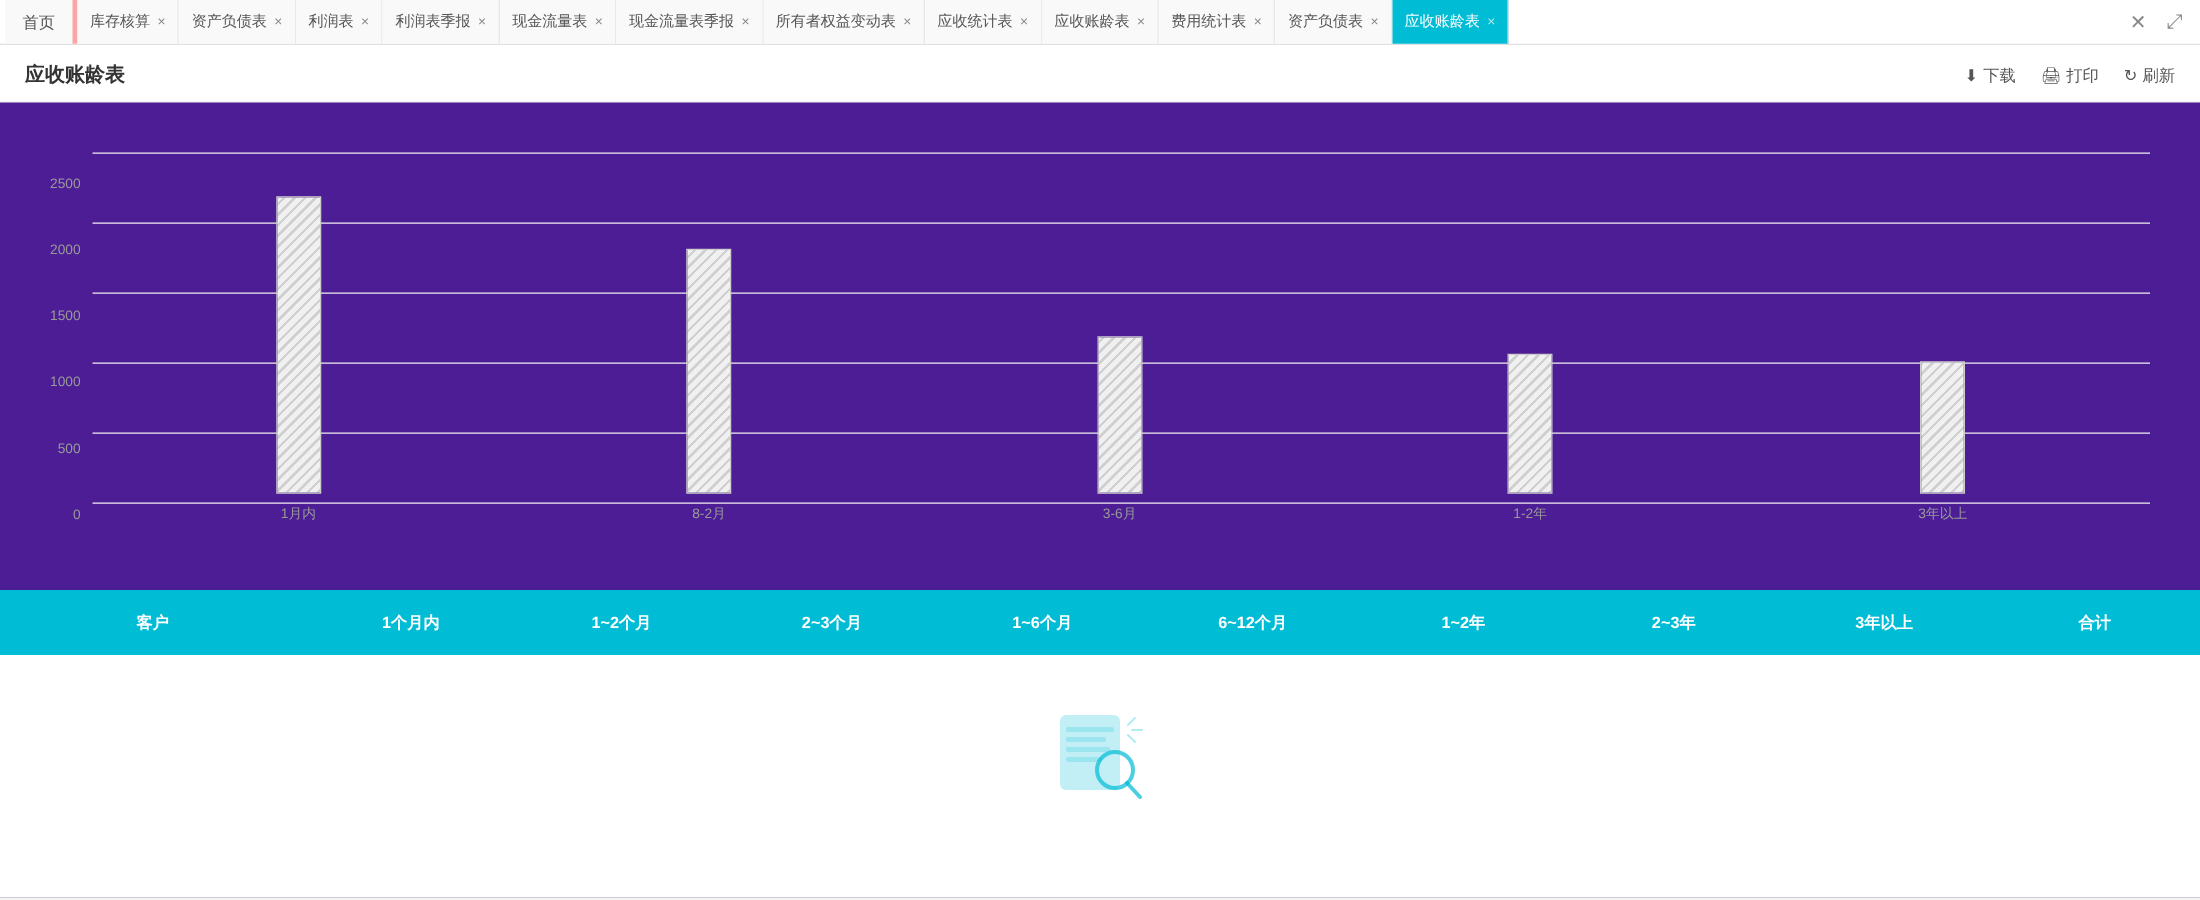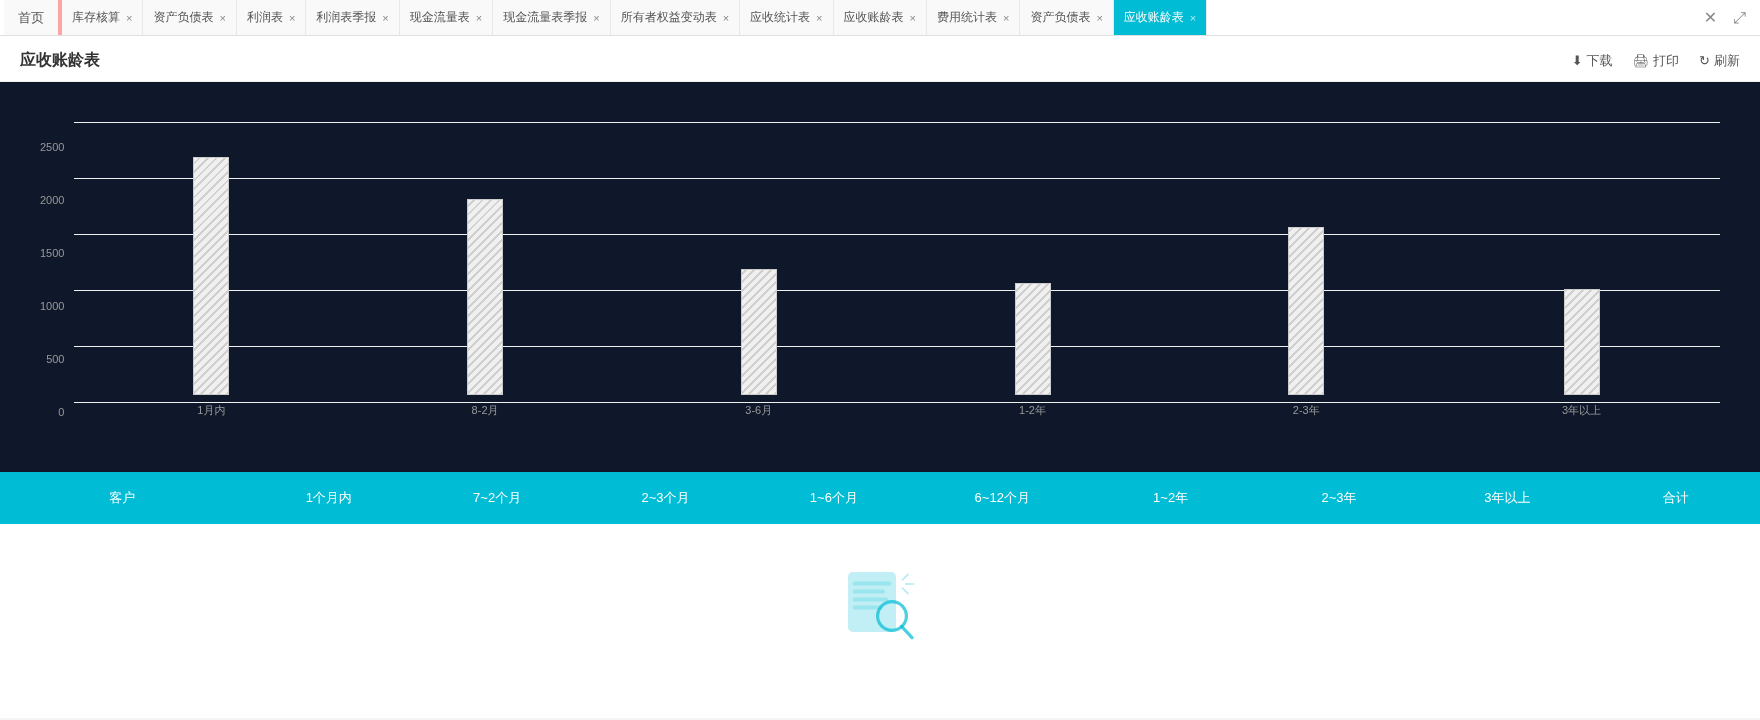--- a/index.html
+++ b/index.html
@@ -91,21 +91,21 @@
       gap: 4px;
       font-size: 13px;
       color: #555;
       cursor: pointer;
       background: none;
       border: none;
     }
 
     
     .main-content {
-      background: #0f172a;
+      background: #4c1d95;
       margin: 0;
       height: calc(720px - 36px - 48px);
       overflow: hidden;
       display: flex;
       flex-direction: column;
     }
 
     
     .chart-area {
       flex: 0 0 auto;
@@ -201,21 +201,21 @@
       background: #00bcd4;
       color: #fff;
       height: 52px;
       align-items: center;
     }
 
     .th-cell {
       flex: 1;
       text-align: center;
       font-size: 13px;
-      font-weight: normal;
+      font-weight: bold;
       padding: 0 8px;
     }
     .th-cell:first-child {
       flex: 1.5;
     }
 
     
     .empty-area {
       flex: 1;
       display: flex;
@@ -348,36 +348,32 @@
             </div>
             <div class="bar-group">
               <div class="bar" style="height: 126px;"></div>
               <div class="bar-label">3-6月</div>
             </div>
             <div class="bar-group">
               <div class="bar" style="height: 112px;"></div>
               <div class="bar-label">1-2年</div>
             </div>
             <div class="bar-group">
-              <div class="bar" style="height: 168px;"></div>
-              <div class="bar-label">2-3年</div>
-            </div>
-            <div class="bar-group">
               <div class="bar" style="height: 106px;"></div>
               <div class="bar-label">3年以上</div>
             </div>
           </div>
       </div>
     </div>
   </div>
 
   <div class="table-header" id="table-header">
       <div class="th-cell">客户</div>
       <div class="th-cell">1个月内</div>
-      <div class="th-cell">7~2个月</div>
+      <div class="th-cell">1~2个月</div>
       <div class="th-cell">2~3个月</div>
       <div class="th-cell">1~6个月</div>
       <div class="th-cell">6~12个月</div>
       <div class="th-cell">1~2年</div>
       <div class="th-cell">2~3年</div>
       <div class="th-cell">3年以上</div>
       <div class="th-cell">合计</div>
     </div>
 
   <div class="empty-area">

